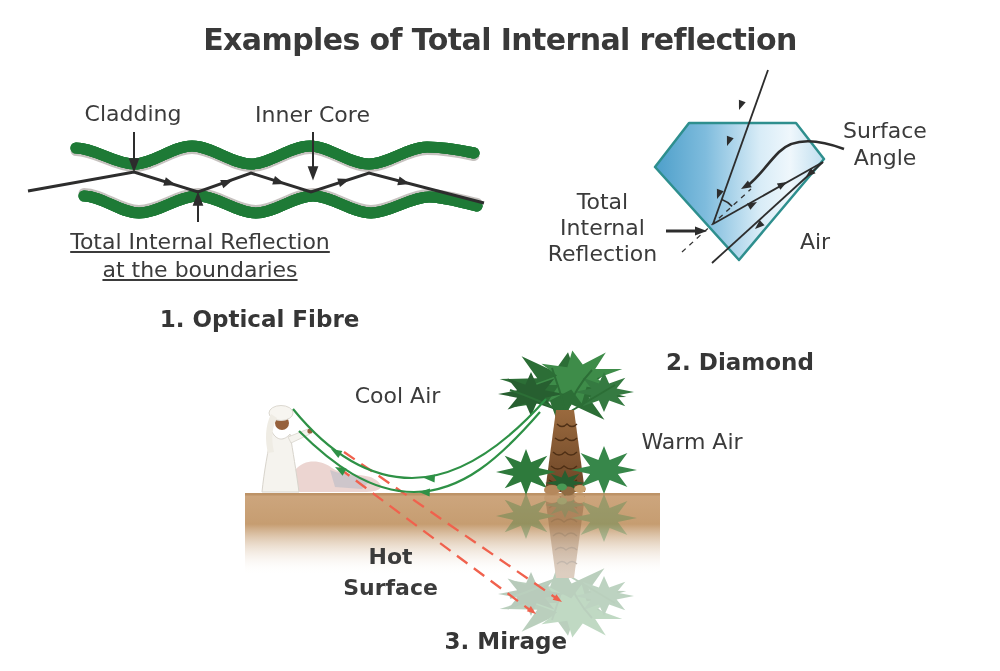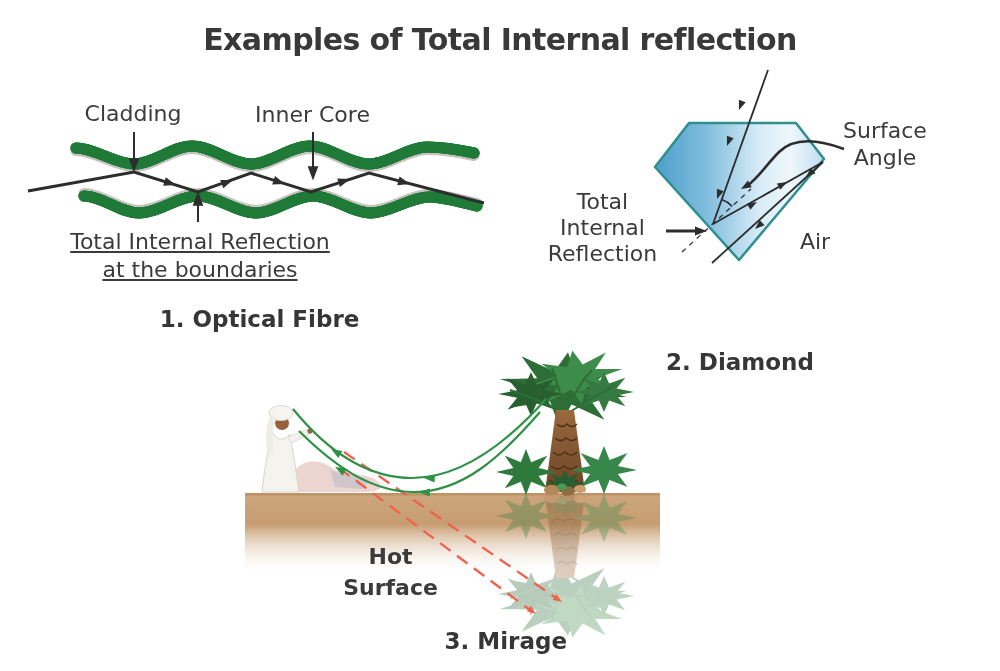--- a/index.html
+++ b/index.html
@@ -197,22 +197,24 @@
   </div>
   <div class="lbl" style="left:540px;top:189px;width:125px;line-height:26px;text-align:center;">
     <div>Total</div>
     <div>Internal</div>
     <div>Reflection</div>
   </div>
   <div class="lbl" style="left:785px;top:228px;width:60px;">Air</div>
   <div class="caption" style="left:640px;top:306px;width:200px;margin-top:43px;">2. Diamond</div>
 
   <div class="lbl" style="left:325px;top:381px;width:145px;line-height:30px;">
+    <div>Cool Air</div>
   </div>
   <div class="lbl" style="left:612px;top:427px;width:160px;line-height:30px;">
+    <div>Warm Air</div>
   </div>
   <div class="lbl" style="left:308px;top:541px;width:165px;line-height:31px;font-weight:bold;">
     <div>Hot</div>
     <div>Surface</div>
   </div>
   <div class="caption" style="left:362px;top:628px;width:205px;text-align:right;">3. Mirage</div>
 
 </div>
 
 </body></html>

